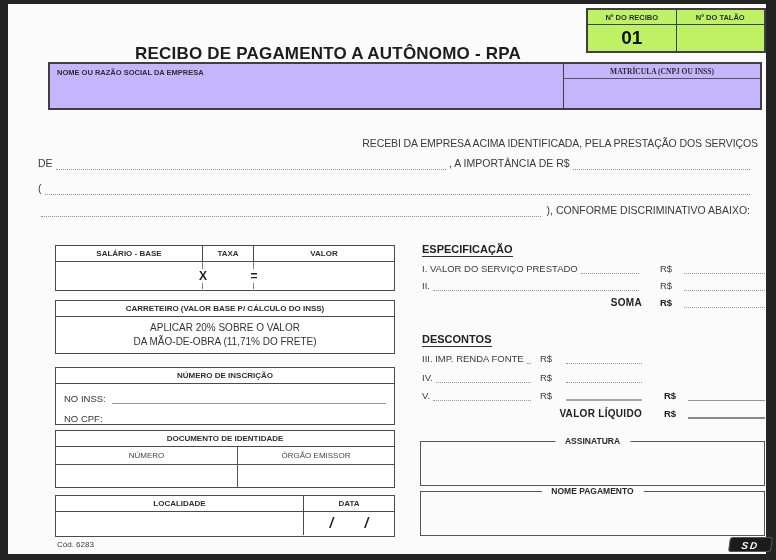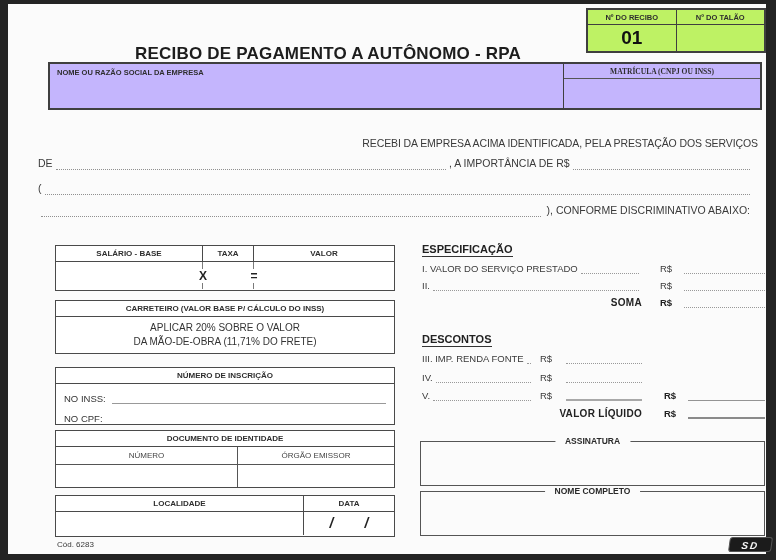--- a/index.html
+++ b/index.html
@@ -302,19 +302,19 @@
       <span class="vl-left">VALOR LÍQUIDO</span>
       <span class="cur-b">R$</span>
       <span class="fill-solid thick"></span>
     </div>
 
     <div class="legend-box sig-box">
       <span class="legend">ASSINATURA</span>
     </div>
 
     <div class="legend-box name-box">
-      <span class="legend">NOME COMPLETO</span>
+      <span class="legend">NOME PAGAMENTO</span>
     </div>
 
     <div class="brand-logo">SD</div>
 
   </div>
 </div>
 
 </body></html>

